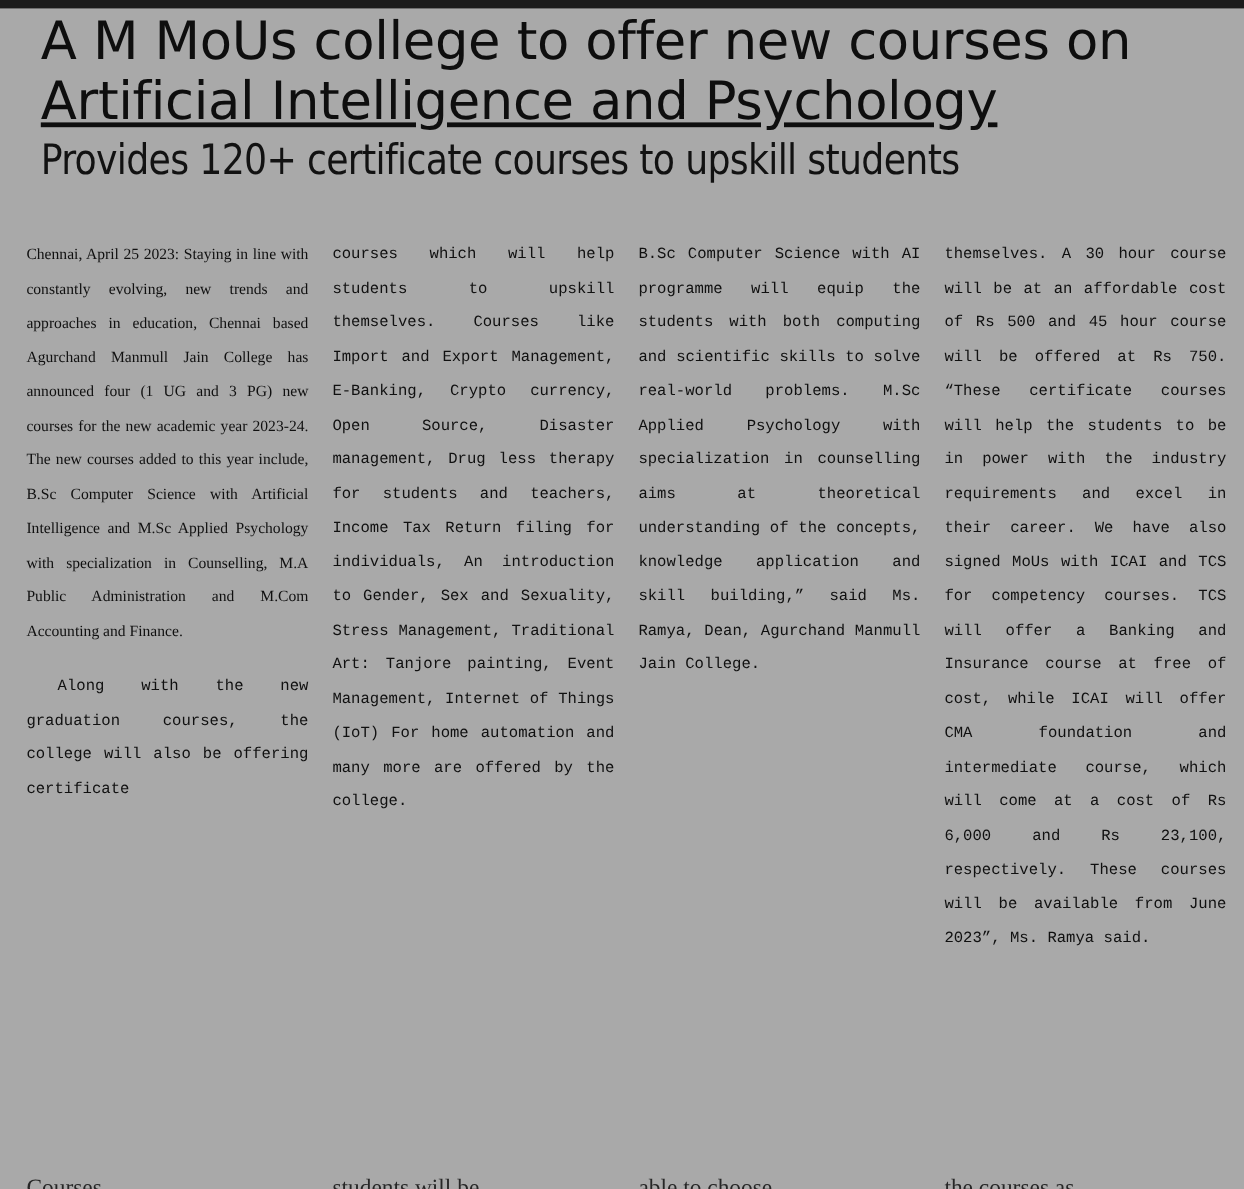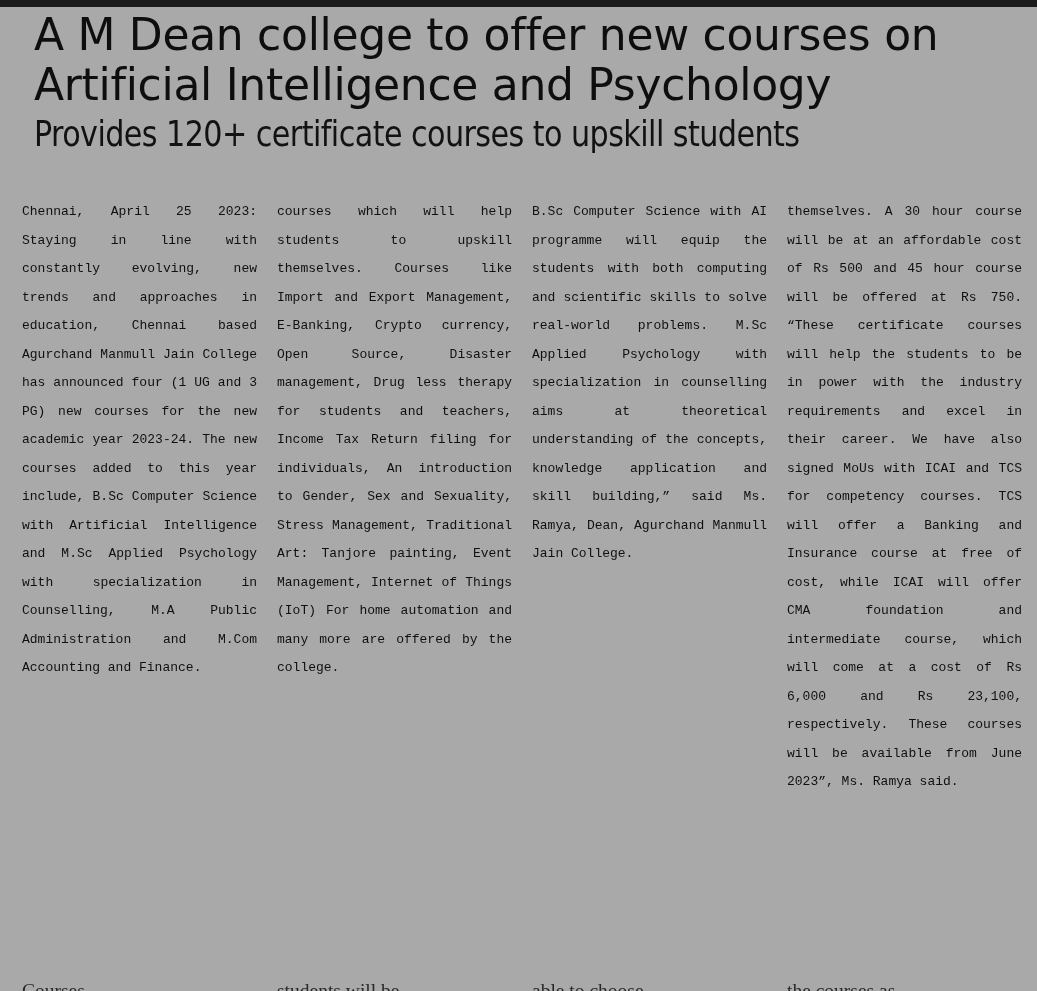--- a/index.html
+++ b/index.html
@@ -40,20 +40,21 @@
     font-size: 44px;
     line-height: 50px;
     font-weight: 400;
     letter-spacing: -0.3px;
     color: #0e0e0e;
     margin: 0;
     white-space: nowrap;
   }
   .headline .line2 {
     display: block;
+    text-decoration: underline;
   }
   .subhead {
     font-family: "DejaVu Sans Condensed", "DejaVu Sans", sans-serif;
     font-size: 35px;
     line-height: 42px;
     font-weight: 400;
     color: #121212;
     margin: 3px 0 0 0;
     letter-spacing: -0.6px;
     transform: scaleX(0.96);
@@ -112,30 +113,31 @@
 </style>
 </head>
 <body>
 
 <div class="page">
 
   <div class="top-rule"></div>
 
   <div class="headline-block">
     <h1 class="headline">
-      <span>A M Dean college to offer new courses on</span>
+      <span>A M MoUs college to offer new courses on</span>
       <span class="line2">Artificial Intelligence and Psychology</span>
     </h1>
     <div class="subhead">Provides 120+ certificate courses to upskill students</div>
   </div>
 
   <div class="columns">
 
     <div class="col">
       <p>Chennai, April 25 2023: Staying in line with constantly evolving, new trends and approaches in education, Chennai based Agurchand Manmull Jain College has announced four (1 UG and 3 PG) new courses for the new academic year 2023-24. The new courses added to this year include, B.Sc Computer Science with Artificial Intelligence and M.Sc Applied Psychology with specialization in Counselling, M.A Public Administration and M.Com Accounting and Finance.</p>
+      <p class="indent">Along with the new graduation courses, the college will also be offering certificate</p>
     </div>
 
     <div class="col">
       <p>courses which will help students to upskill themselves. Courses like Import and Export Management, E-Banking, Crypto currency, Open Source, Disaster management, Drug less therapy for students and teachers, Income Tax Return filing for individuals, An introduction to Gender, Sex and Sexuality, Stress Management, Traditional Art: Tanjore painting, Event Management, Internet of Things (IoT) For home automation and many more are offered by the college.</p>
     </div>
 
     <div class="col">
       <p>B.Sc Computer Science with AI programme will equip the students with both computing and scientific skills to solve real-world problems. M.Sc Applied Psychology with specialization in counselling aims at theoretical understanding of the concepts, knowledge application and skill building,” said Ms. Ramya, Dean, Agurchand Manmull Jain College.</p>
     </div>
 

